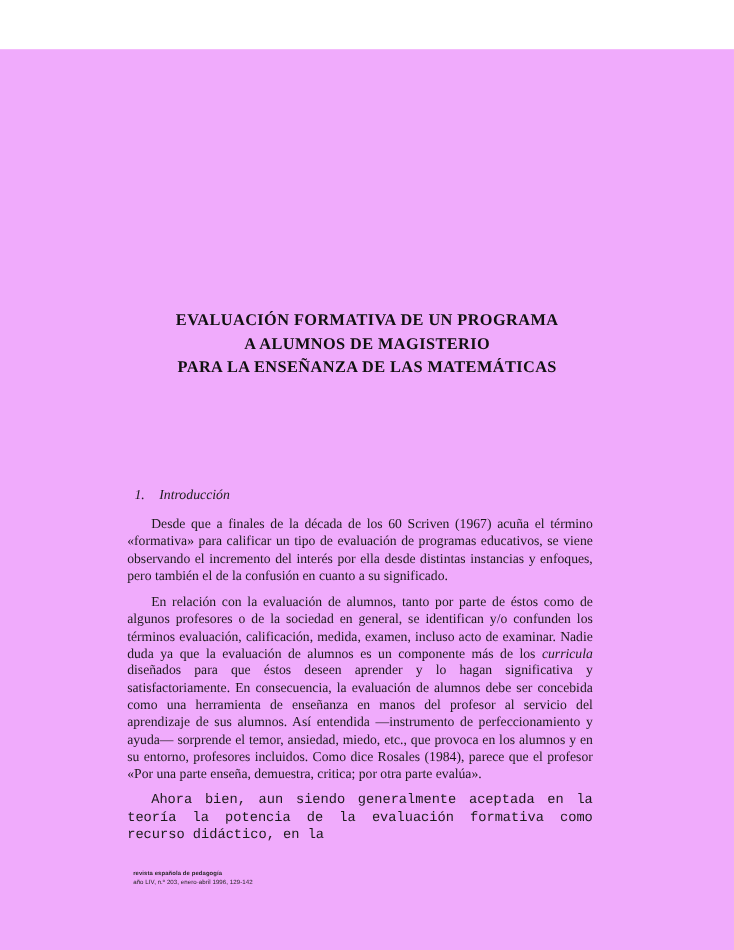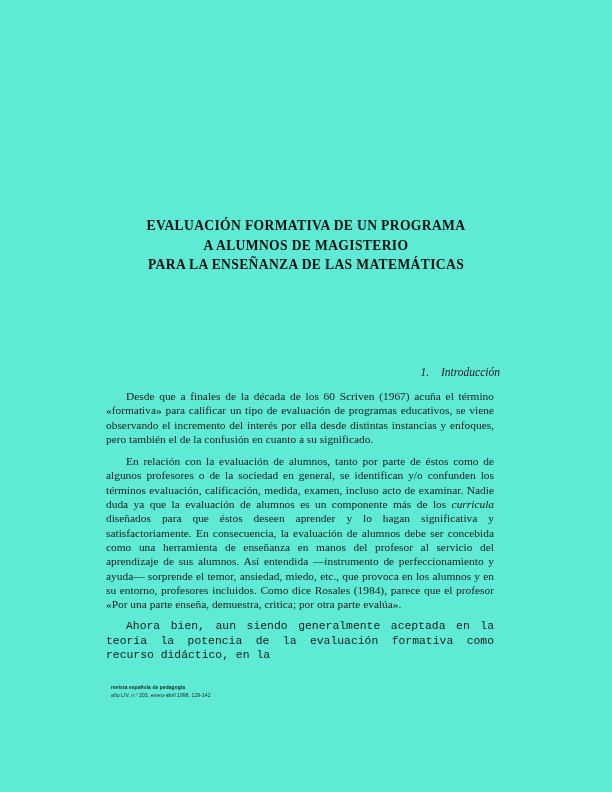--- a/index.html
+++ b/index.html
@@ -14,21 +14,22 @@
     position: relative;
     overflow: hidden;
     font-family: "Liberation Serif", "DejaVu Serif", serif;
     color: #1b1b1b;
     -webkit-font-smoothing: antialiased;
   }
 
   .page {
     position: absolute;
     inset: 0;
-    background: #5eead4;
+    background: #f0abfc;
+    margin-top: 41px;
   }
 
   
   .title-block {
     position: absolute;
     left: 112px;
     top: 216px;
     width: 388px;
     text-align: center;
   }
@@ -64,21 +65,21 @@
     font-style: italic;
     white-space: nowrap;
   }
 
   
   .section-heading {
     position: absolute;
     left: 112px;
     top: 366px;
     width: 388px;
-    text-align: right;
+    text-align: left;
     font-size: 11.5px;
     font-style: italic;
   }
   .section-heading .num { padding-right: 12px; }
 
   
   .body-copy {
     position: absolute;
     left: 106px;
     top: 389px;

